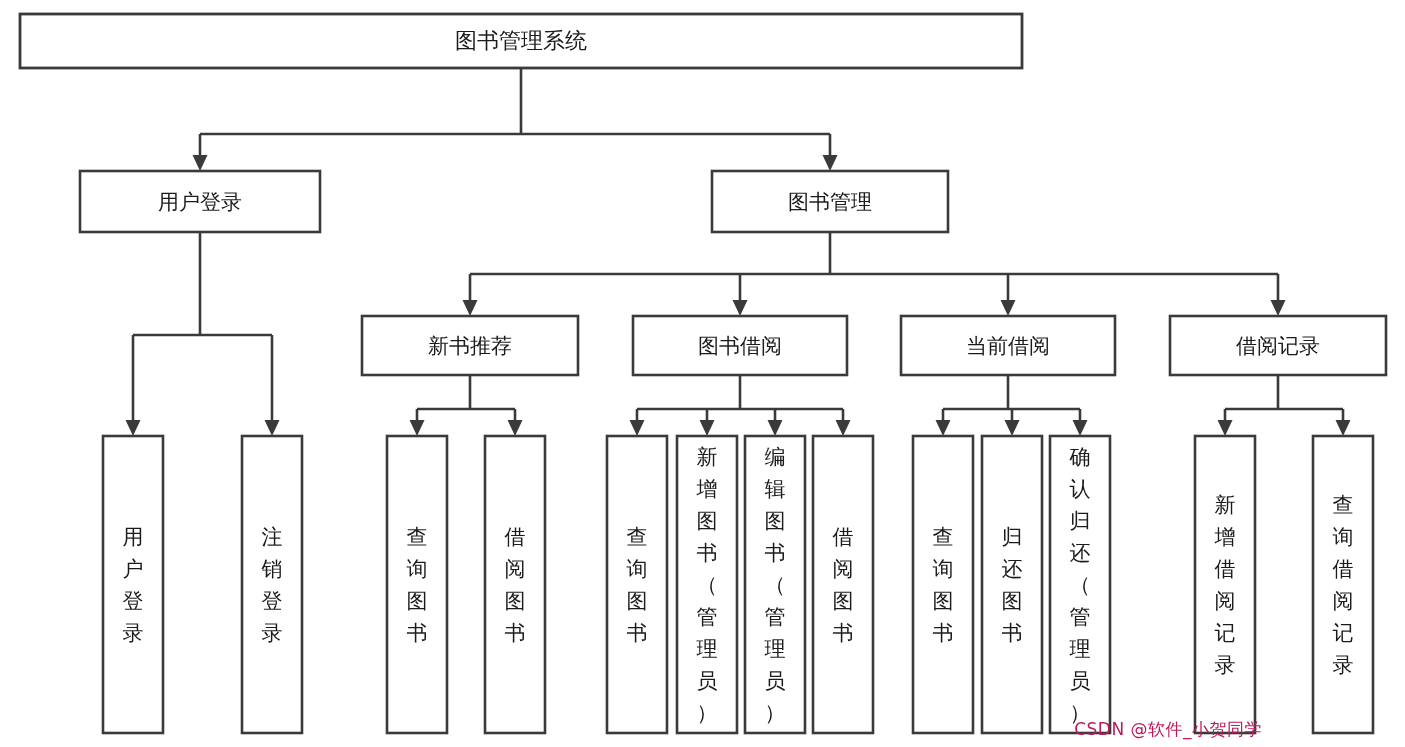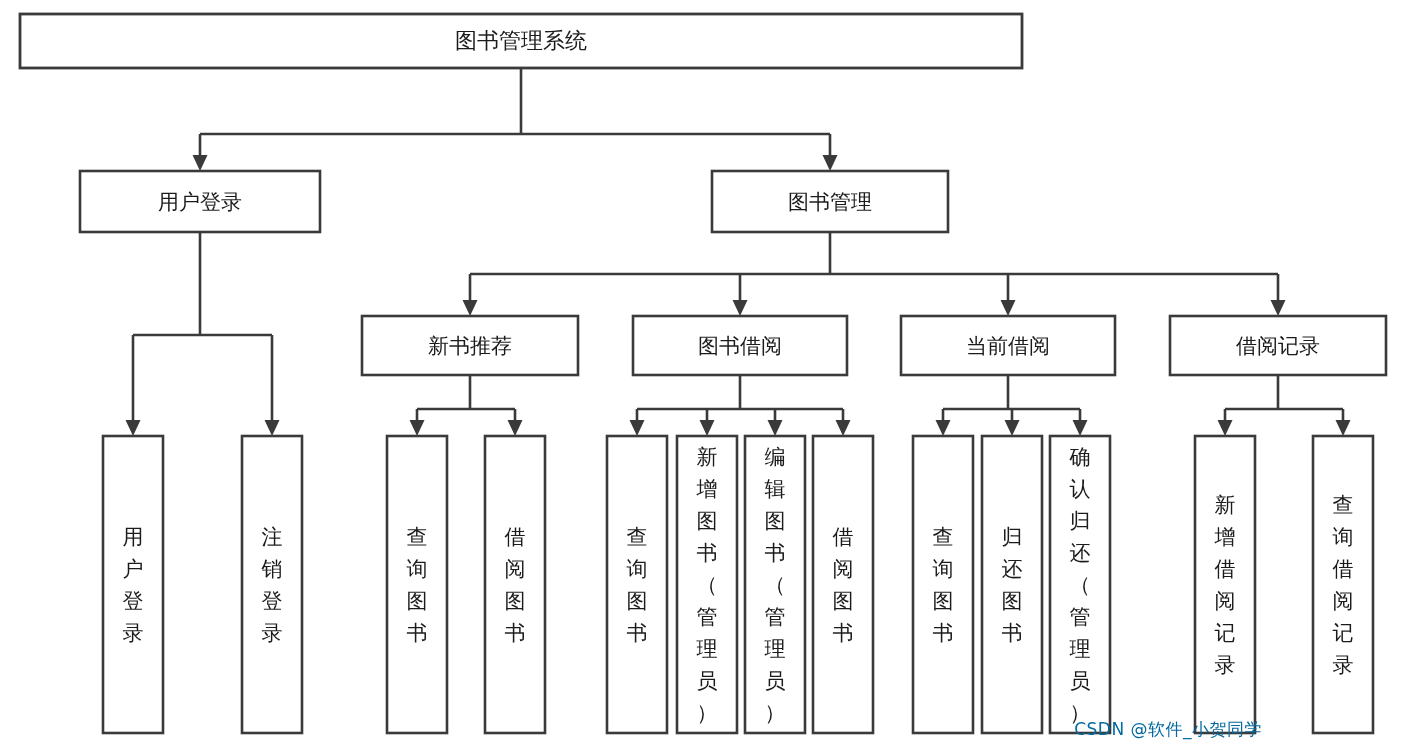--- a/index.html
+++ b/index.html
@@ -60,21 +60,21 @@
   .arrow-head {
     fill: #3a3a3a;
     stroke: none;
   }
   .watermark-text {
     position: absolute;
     right: 8px;
     bottom: 6px;
     font-family: "DejaVu Sans", "Liberation Sans", sans-serif;
     font-size: 17px;
-    color: #0369a1;
+    color: #be185d;
     letter-spacing: 0.5px;
     white-space: nowrap;
     user-select: none;
   }
 </style>
 </head>
 <body>
 
 <div id="diagram-root">
   <svg class="diagram-canvas" viewBox="0 0 1405 747">

